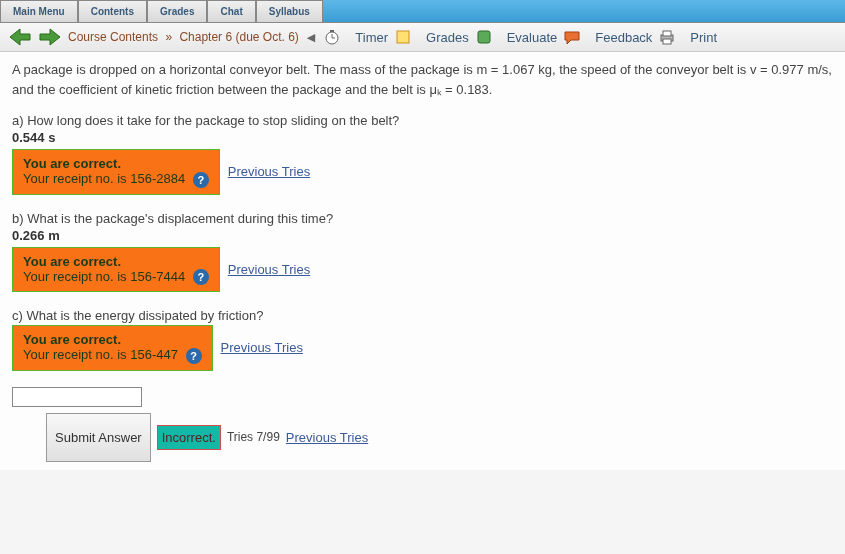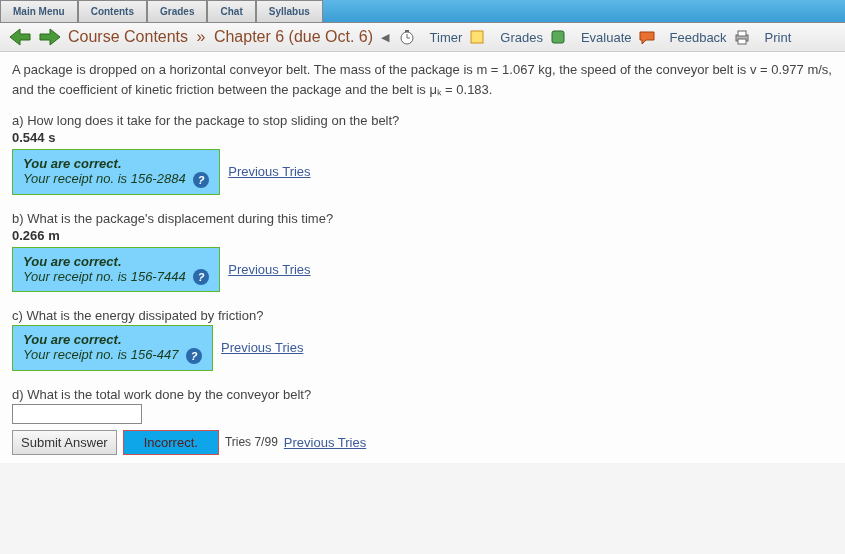--- a/index.html
+++ b/index.html
@@ -29,37 +29,36 @@
 }
 .toolbar {
   background: linear-gradient(#f8f8f8, #e8e8e8);
   display: flex;
   align-items: center;
   padding: 4px 8px;
   gap: 6px;
   border-bottom: 1px solid #ccc;
 }
 .arrow-icon { width: 24px; height: 20px; }
-.breadcrumb { color: #8a4a2a; font-size: 16px; }
+.breadcrumb { color: #8a4a2a; font-size: 12px; }
 .breadcrumb .sep { color: #8a4a2a; margin: 0 4px; }
 .tri { color: #666; font-size: 11px; margin: 0 2px; }
 .tool-item { display: flex; align-items: center; gap: 14px; color: #3a5a7a; font-size: 13px; cursor: pointer; }
 .tool-icon { width: 18px; height: 18px; }
 .content { padding: 8px 12px; background: #fdfdfd; }
 .problem-text { color: #444; line-height: 1.5; margin-bottom: 14px; }
 .question { color: #444; margin-bottom: 2px; }
 .answer { font-weight: bold; color: #333; margin-bottom: 4px; }
 .feedback-row { display: flex; align-items: center; gap: 8px; margin-bottom: 16px; }
 .correct-box {
-  background: #7dd3fc;
+  background: #f97316;
   border: 1px solid #5cb82a;
   padding: 6px 10px;
   color: #1a3a1a;
   font-size: 13px;
-  font-style: italic;
 }
 .correct-box .bold { font-weight: bold; }
 .help-icon {
   display: inline-block;
   width: 16px; height: 16px;
   background: #2a6aaa;
   color: #fff;
   border-radius: 50%;
   text-align: center;
   font-size: 11px;
@@ -74,29 +73,30 @@
   height: 20px;
   border: 1px solid #888;
   background: #fff;
   padding: 2px 4px;
   margin-bottom: 6px;
 }
 .submit-row { display: flex; align-items: center; gap: 6px; }
 .submit-btn {
   background: linear-gradient(#f8f8f8, #e0e0e0);
   border: 1px solid #999;
-  padding: 4px 8px;
+  padding: 16px 8px;
   font-size: 13px;
   color: #333;
   cursor: pointer;
+  margin-left: 34px;
 }
 .incorrect-box {
-  background: #0ea5e9;
+  background: #14b8a6;
   border: 1px solid #d05050;
-  padding: 4px 20px;
+  padding: 4px 4px;
   color: #5a1a1a;
   font-size: 13px;
 }
 .tries-text { color: #444; font-size: 12px; }
 </style>
 </head>
 <body>
 
 <div class="topnav">
   <div class="tab">Main Menu</div>
@@ -188,21 +188,20 @@
   <div class="feedback-row">
     <div class="correct-box">
       <div class="bold">You are correct.</div>
       <span>Your receipt no. is 156-447</span>
       <span class="help-icon">?</span>
     </div>
     <span class="prev-link">Previous Tries</span>
   </div>
 
   
-  <div class="question">d) What is the total work done by the conveyor belt?</div>
   <input class="input-field" type="text" style="">
   <div class="submit-row">
     <button class="submit-btn">Submit Answer</button>
     <span class="incorrect-box">Incorrect.</span>
     <span class="tries-text">Tries 7/99</span>
     <span class="prev-link">Previous Tries</span>
   </div>
 </div>
 
 </body></html>

